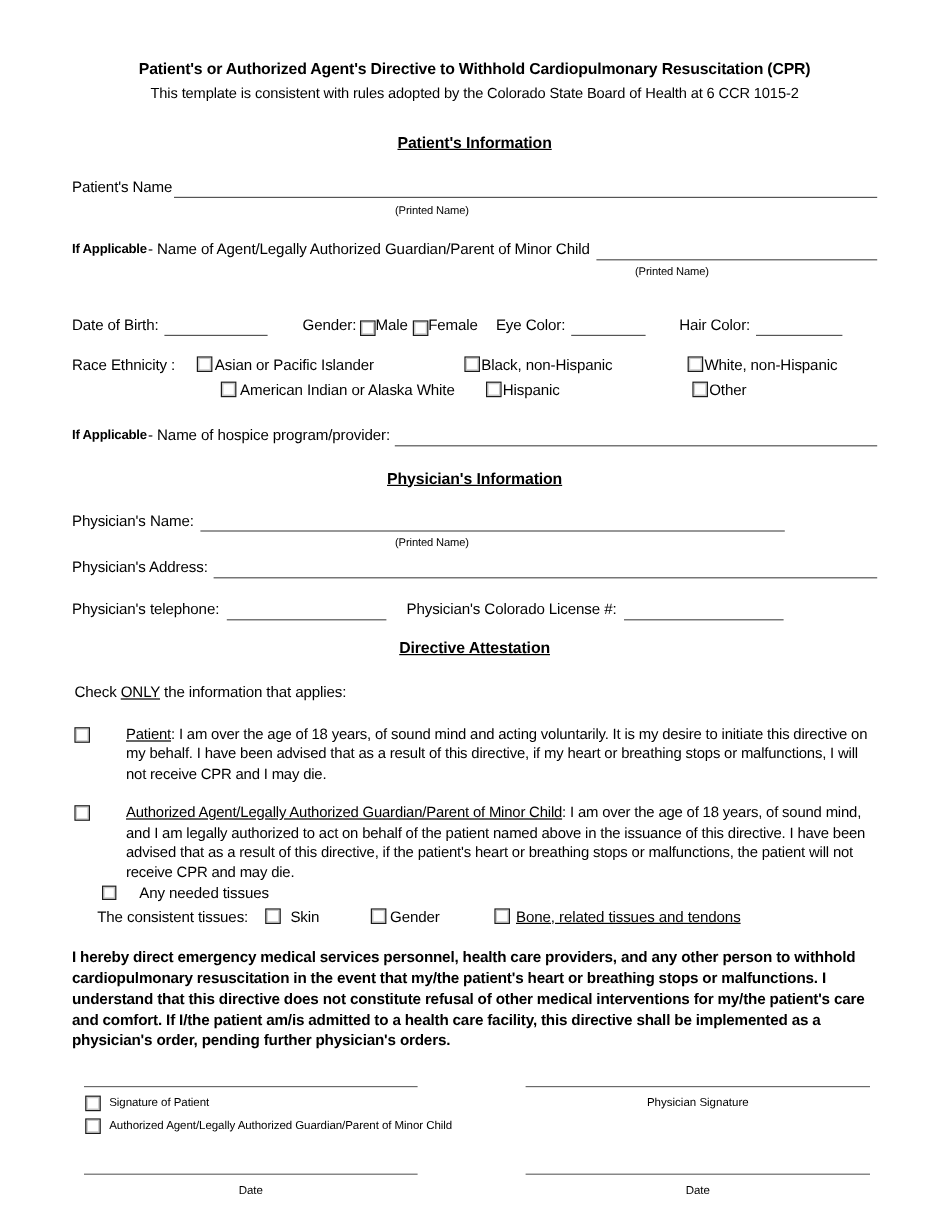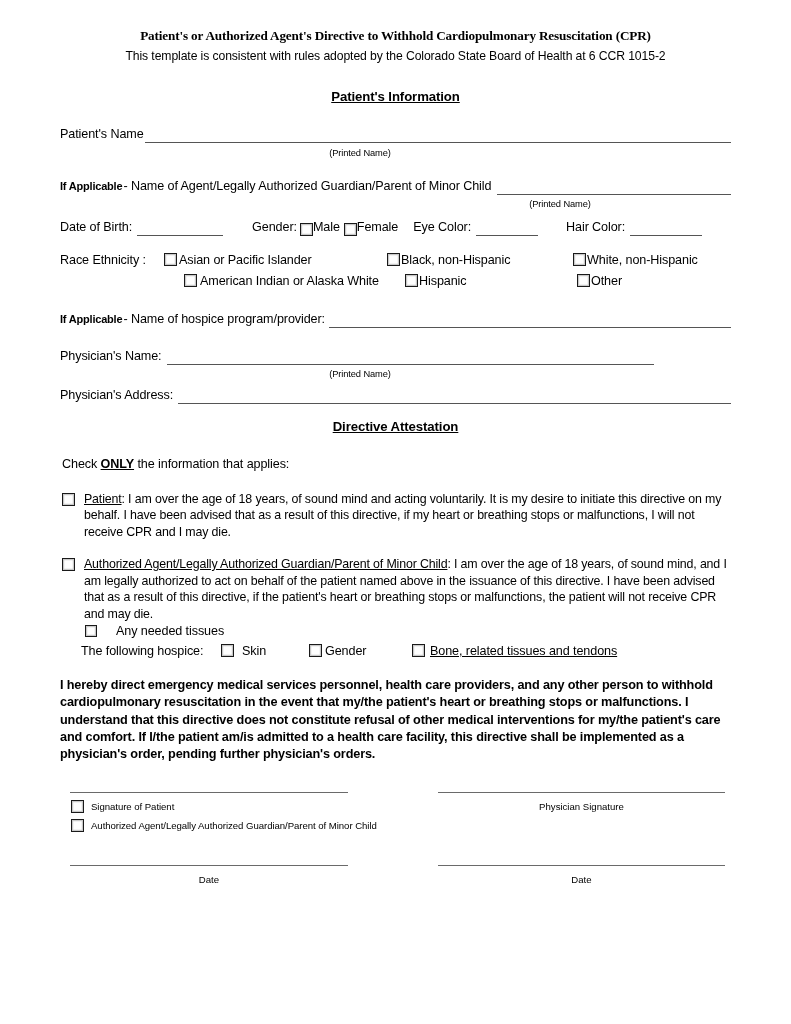--- a/index.html
+++ b/index.html
@@ -20,23 +20,22 @@
     width: 791px; height: 1024px;
     padding: 0 60px;
   }
 
   
   .doc-title {
     text-align: center;
     font-size: 13.2px;
     font-weight: bold;
     letter-spacing: -0.15px;
-    margin-top: 28px;
+    margin-top: 50px;
     line-height: 1.25;
-    font-family: Liberation Serif, serif;
   }
   .doc-subtitle {
     text-align: center;
     font-size: 12.2px;
     font-weight: normal;
     margin-top: 4px;
     letter-spacing: -0.1px;
   }
 
   
@@ -82,21 +81,21 @@
   }
   .cb-sm {
     width: 12px; height: 12px;
     border-width: 1.5px;
   }
 
   
   .abs { position: absolute; }
 
   
-  .att-item { display: flex; align-items: flex-start; }
+  .att-item { display: flex; align-items: flex-start; gap: 21px; }
   .att-box { margin-right: 9px; margin-top: 2px; }
   .att-text {
     font-size: 12.4px;
     line-height: 1.33;
     letter-spacing: -0.15px;
     text-align: left;
   }
   .u { text-decoration: underline; }
 
   .bold-para {
@@ -130,21 +129,21 @@
   </div>
   <div class="printed-name" style="margin-top:5px; width:600px;">(Printed Name)</div>
 
   <div class="row" style="margin-top:20px; display:flex; align-items:flex-end;">
     <span class="if-app" style="padding-bottom:1px;">If Applicable</span>
     <span style="margin-left:1px;">- Name of Agent/Legally Authorized Guardian/Parent of Minor Child</span>
     <span class="rule" style="flex:1 1 auto; margin-left:6px;"></span>
   </div>
   <div class="printed-name" style="margin-top:4px; margin-left:392px; width:216px;">(Printed Name)</div>
 
-  <div class="row" style="margin-top:10px; display:flex; align-items:flex-end;">
+  <div class="row" style="margin-top:32px; display:flex; align-items:flex-end;">
     <span>Date of Birth:</span>
     <span class="rule" style="width:86px; margin-left:5px;"></span>
     <span style="margin-left:29px;">Gender:</span>
     <span class="cb" style="margin-left:3px;"></span>
     <span>Male</span>
     <span class="cb" style="margin-left:4px;"></span>
     <span>Female</span>
     <span style="margin-left:15px;">Eye Color:</span>
     <span class="rule" style="width:62px; margin-left:5px;"></span>
     <span style="margin-left:28px;">Hair Color:</span>
@@ -172,37 +171,44 @@
     <span class="cb abs" style="left:517px; top:22px;"></span>
     <span class="row abs" style="left:531px; top:21px;">Other</span>
   </div>
 
   <div class="row" style="margin-top:17px; display:flex; align-items:flex-end;">
     <span class="if-app" style="padding-bottom:1px;">If Applicable</span>
     <span style="margin-left:1px;">- Name of hospice program/provider:</span>
     <span class="rule" style="flex:1 1 auto; margin-left:4px;"></span>
   </div>
 
+  <div class="section-heading" style="margin-top:19px;">Physician's Information</div>
 
   <div class="row" style="margin-top:20px; display:flex; align-items:flex-end;">
     <span>Physician's Name:</span>
     <span class="rule" style="width:487px; margin-left:5px;"></span>
   </div>
   <div class="printed-name" style="margin-top:4px; width:600px;">(Printed Name)</div>
 
   <div class="row" style="margin-top:8px; display:flex; align-items:flex-end;">
     <span>Physician's Address:</span>
     <span class="rule" style="flex:1 1 auto; margin-left:5px;"></span>
   </div>
 
+  <div class="row" style="margin-top:18px; display:flex; align-items:flex-end;">
+    <span>Physician's telephone:</span>
+    <span class="rule" style="width:133px; margin-left:6px;"></span>
+    <span style="margin-left:17px;">Physician's Colorado License #:</span>
+    <span class="rule" style="width:133px; margin-left:6px;"></span>
+  </div>
 
   <div class="section-heading" style="margin-top:15px;">Directive Attestation</div>
 
   <div class="row" style="margin-top:22px; padding-left:2px;">
-    <span>Check </span><span class="u" style="font-weight:bold;">ONLY</span><span> the information that applies:</span>
+    <span>Check </span><span class="u" style="font-weight:normal;">ONLY</span><span> the information that applies:</span>
   </div>
 
   <div class="att-item" style="margin-top:18px; padding-left:2px;">
     <span class="cb att-box"></span>
     <div class="att-text" style="max-width:647px;">
       <span class="u">Patient</span><span>: I am over the age of 18 years, of sound mind and acting voluntarily.  It is my desire to initiate this directive on my behalf. I have been advised that as a result of this directive, if my heart or breathing stops or malfunctions, I will not receive CPR and I may die.</span>
     </div>
   </div>
 
   <div class="att-item" style="margin-top:16px; padding-left:2px;">
@@ -210,21 +216,21 @@
     <div class="att-text" style="max-width:655px;">
       <span class="u">Authorized Agent/Legally Authorized Guardian/Parent of Minor Child</span><span>: I am over the age of 18 years, of sound mind, and I am legally authorized to act on behalf of the patient named above in the issuance of this directive. I have been advised that as a result of this directive, if the patient's heart or breathing stops or malfunctions, the patient will not receive CPR and may die.</span>
     </div>
   </div>
 
 
   <div style="position:relative; height:40px; margin-top:1px;">
     <span class="cb cb-sm abs" style="left:25px; top:2px;"></span>
     <span class="row abs" style="left:56px; top:0;">Any needed tissues</span>
 
-    <span class="row abs" style="left:21px; top:20px;">The following hospice:</span>
+    <span class="row abs" style="left:21px; top:20px;">The consistent tissues:</span>
 
     <span class="cb abs" style="left:161px; top:21px;"></span>
     <span class="row abs" style="left:182px; top:20px;">Skin</span>
 
     <span class="cb abs" style="left:249px; top:21px;"></span>
     <span class="row abs" style="left:265px; top:20px;">Gender</span>
 
     <span class="cb abs" style="left:352px; top:21px;"></span>
     <span class="row abs" style="left:370px; top:20px;text-decoration:underline;">Bone, related tissues and tendons</span>
   </div>

